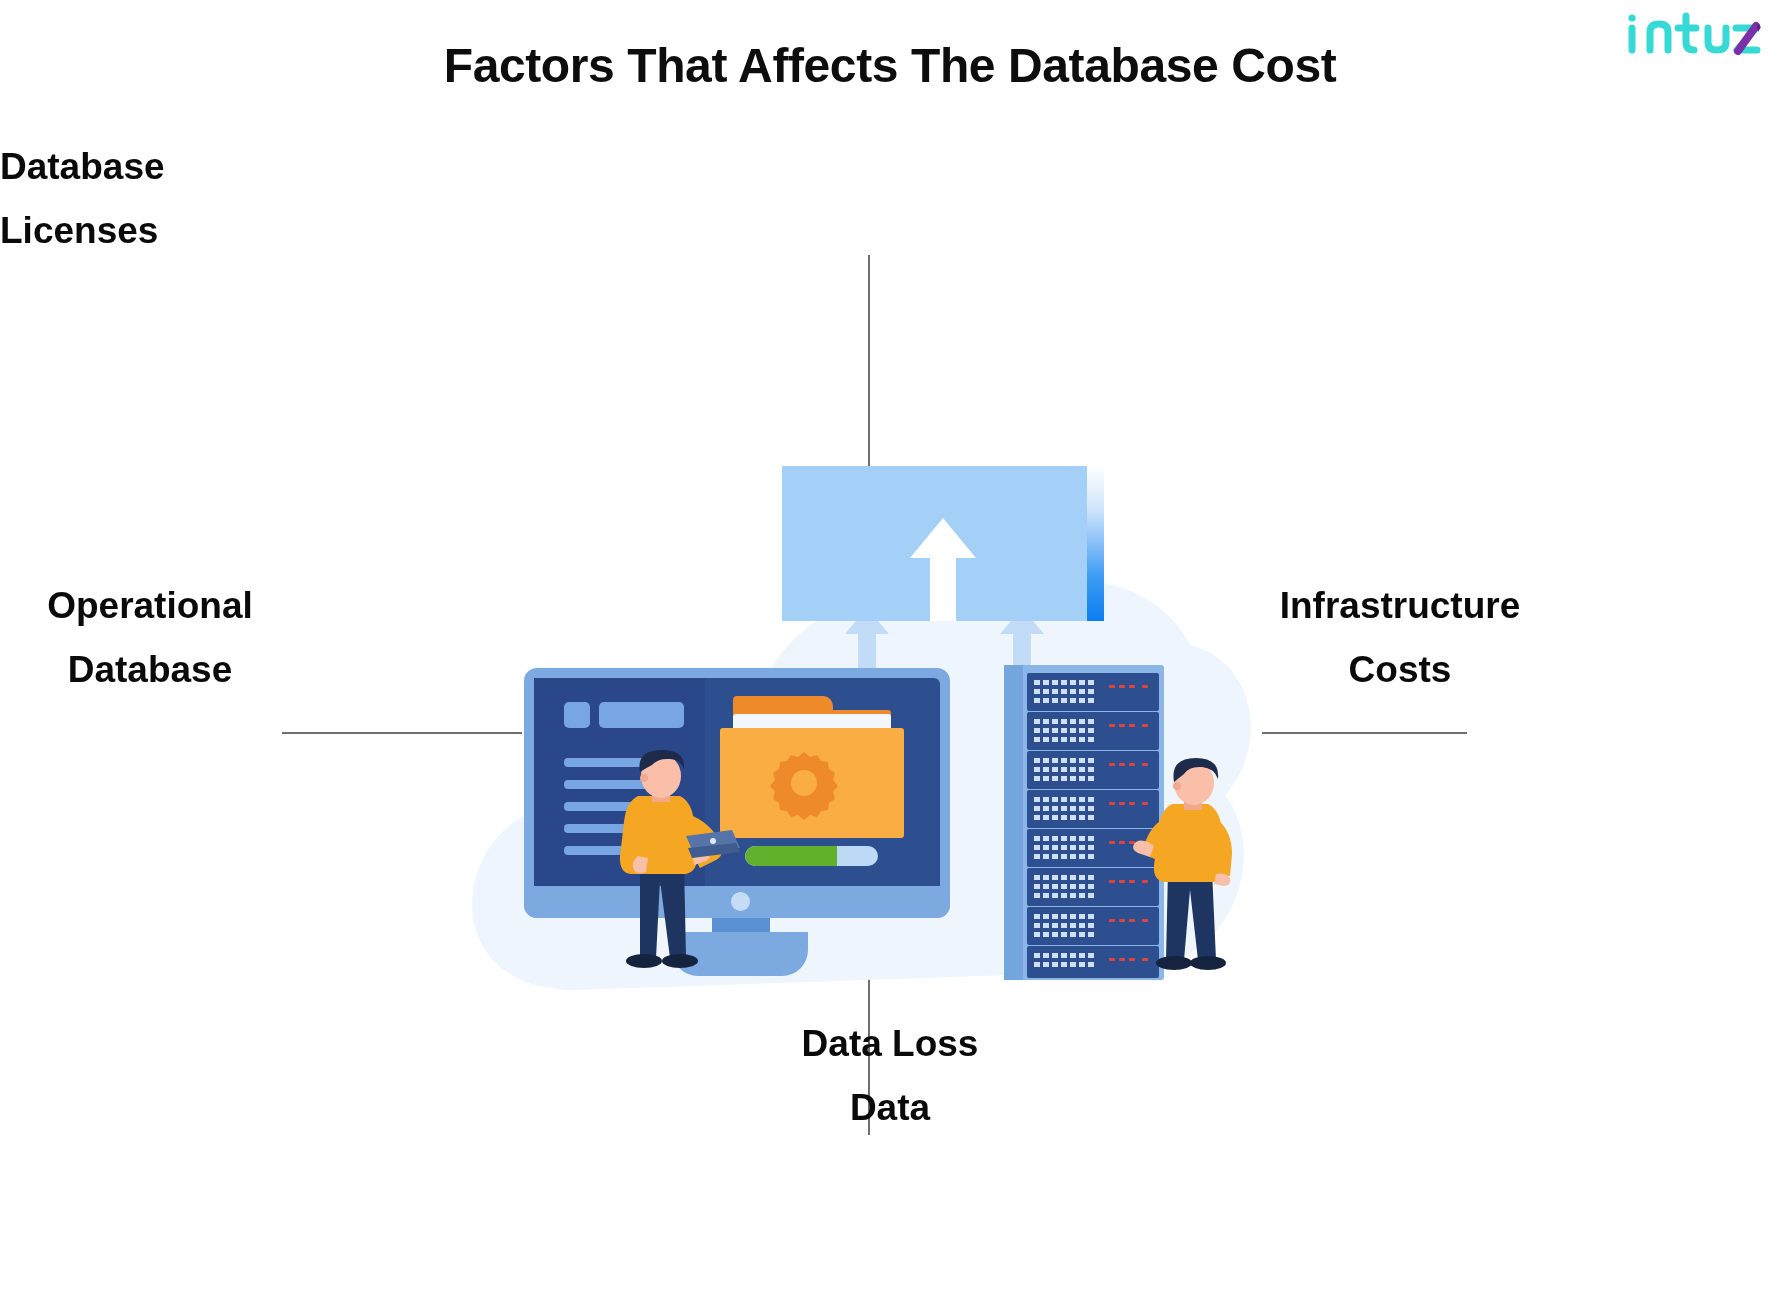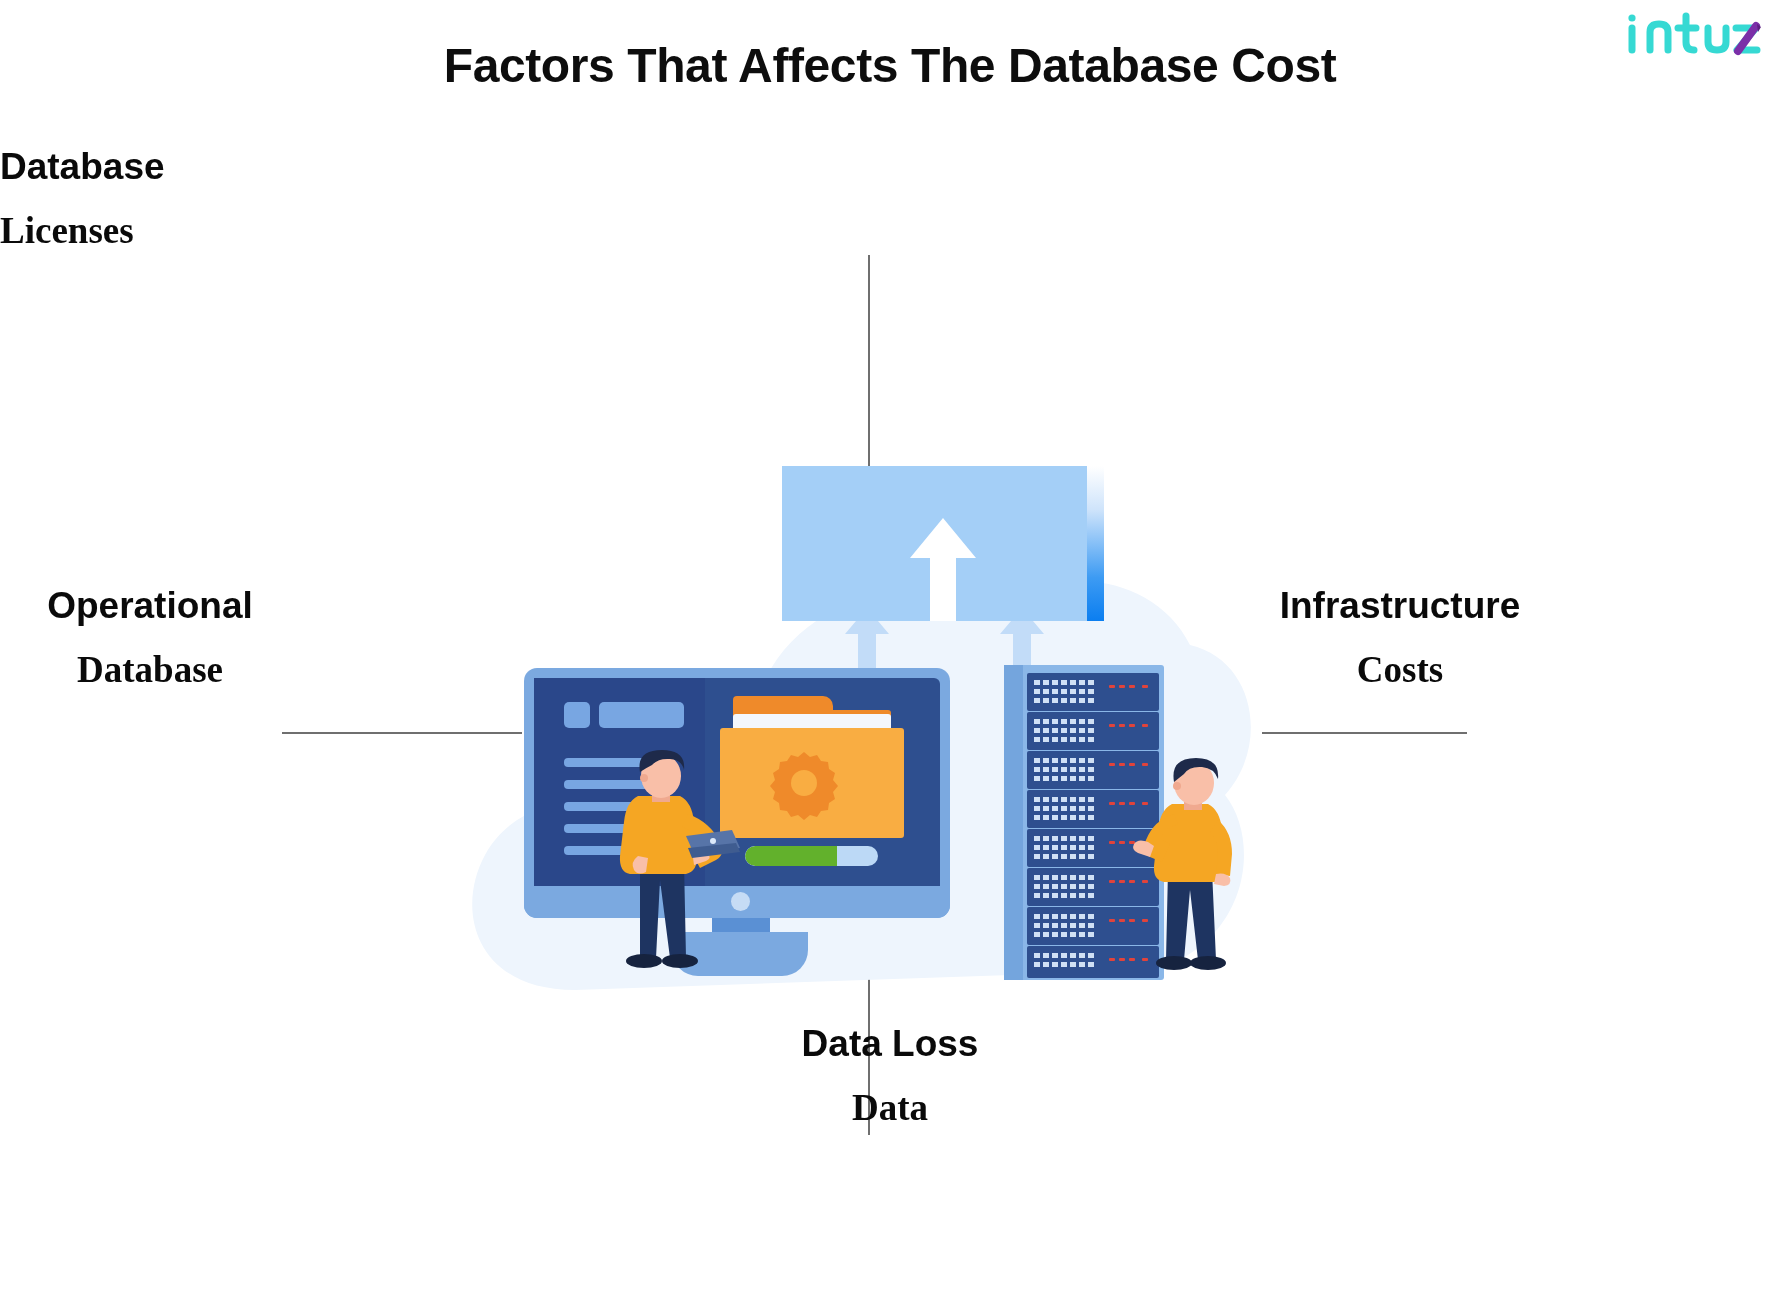--- a/index.html
+++ b/index.html
@@ -46,21 +46,21 @@
     font-size: 37px;
     font-weight: 700;
     color: #0a0a0a;
     line-height: 1.72;
     white-space: nowrap;
   }
   #label-top    { top: 135px;  left: 0;   width: 1761px; }
   #label-bottom { top: 1012px; left: 0;   width: 1780px; text-align: center; }
   #label-left   { top: 574px;  left: 10px; width: 280px; text-align: center; }
   #label-right  { top: 574px;  left: 1255px; width: 290px; text-align: center; }
-  .label .l2 { display: block; font-family: Liberation Serif, serif; }
+  .label .l2 { display: block; }
 
   
   .conn { position: absolute; background: #6f6f6f; }
   #conn-top    { left: 868px; top: 255px;  width: 2px;   height: 215px; }
   #conn-bottom { left: 868px; top: 880px;  width: 2px;   height: 255px; }
   #conn-left   { left: 282px; top: 732px;  width: 240px; height: 2px; }
   #conn-right  { left: 1262px; top: 732px; width: 205px; height: 2px; }
 
   
   #cloud {

